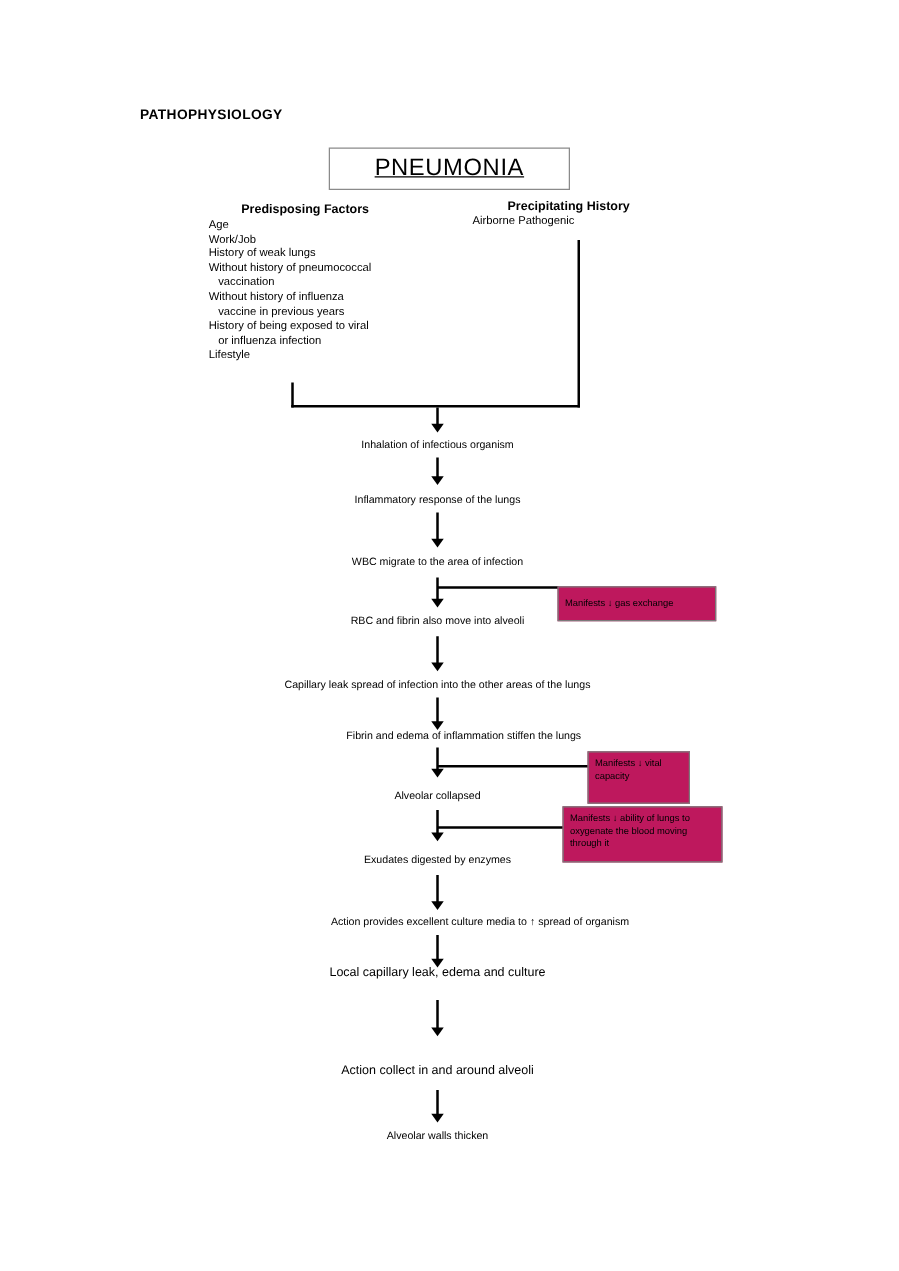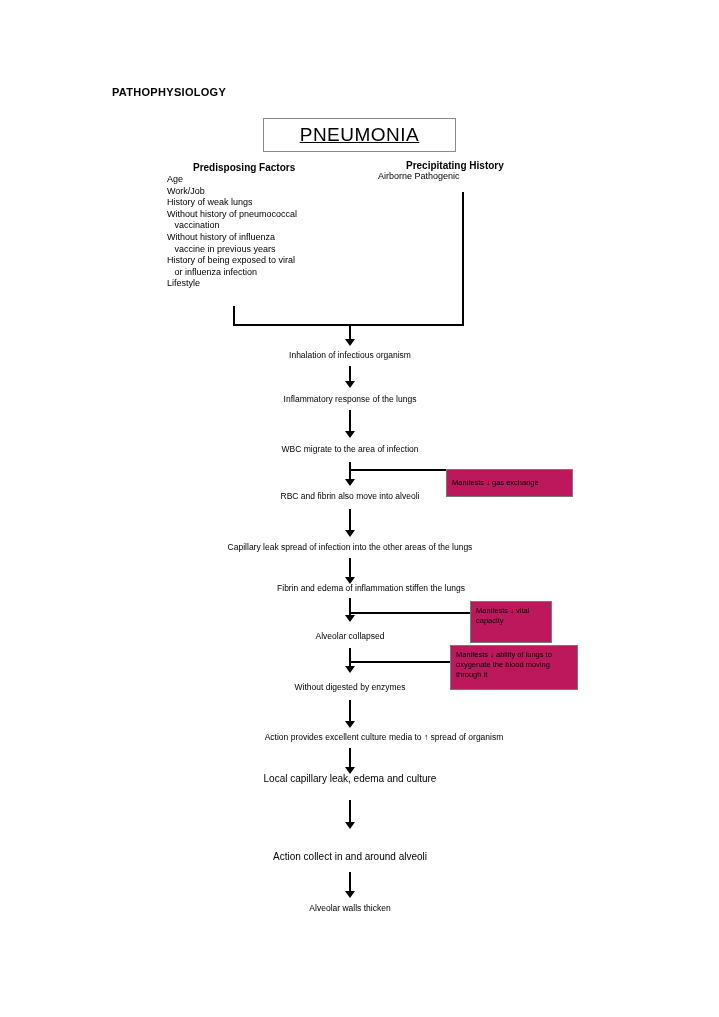--- a/index.html
+++ b/index.html
@@ -196,21 +196,21 @@
   <div class="abs flow-label" style="left:350px; top:631px;">Alveolar collapsed</div>
 
   <div class="abs arrow-down" style="left:344px; top:648px;">
     <div class="shaft" style="height:19px;"></div>
       <div class="head"></div>
   </div>
   <div class="abs side-connector" style="left:350px; top:661px; width:101px;"></div>
   <div class="abs side-box" style="left:450px; top:645px; width:128px; height:45px;">
     <span>Manifests ↓ ability of lungs to oxygenate the blood moving through it</span>
   </div>
-  <div class="abs flow-label" style="left:350px; top:682px;">Without digested by enzymes</div>
+  <div class="abs flow-label" style="left:350px; top:682px;">Exudates digested by enzymes</div>
 
   <div class="abs arrow-down" style="left:344px; top:700px;">
     <div class="shaft" style="height:22px;"></div>
       <div class="head"></div>
   </div>
   <div class="abs flow-label" style="left:350px; top:732px;margin-left:34px;">Action provides excellent culture media to ↑ spread of organism</div>
 
   <div class="abs arrow-down" style="left:344px; top:748px;">
     <div class="shaft" style="height:20px;"></div>
       <div class="head"></div>

